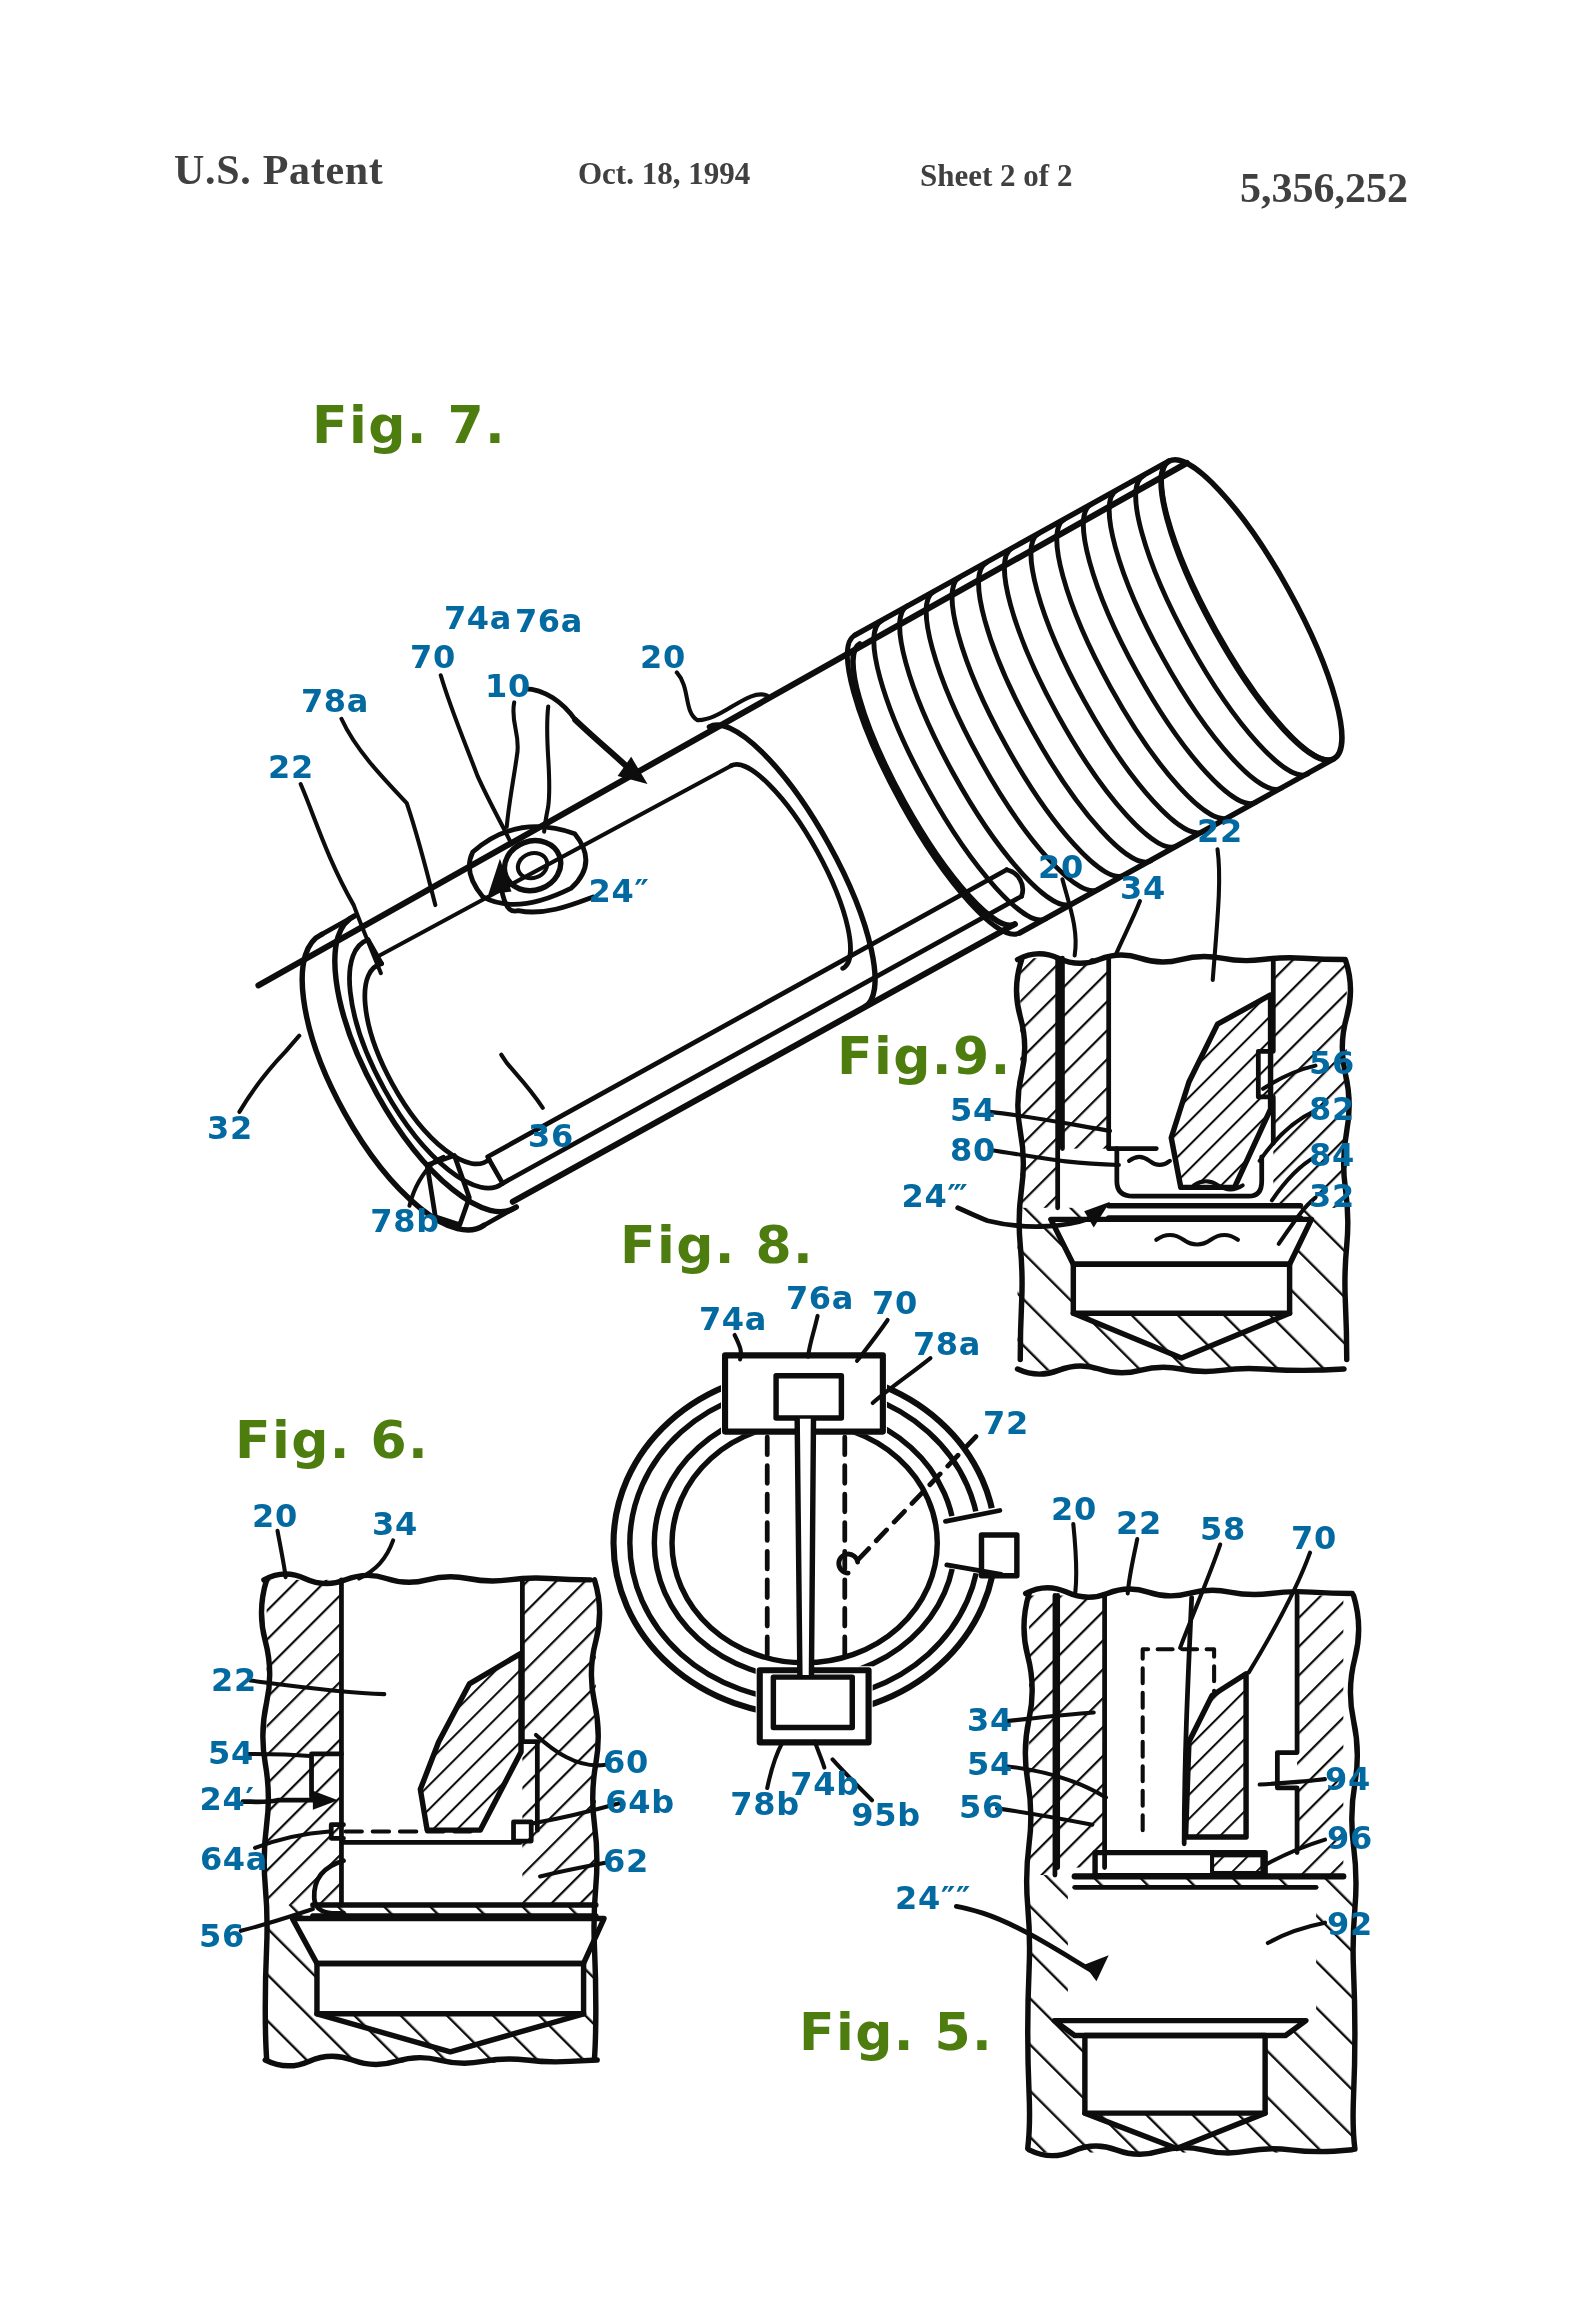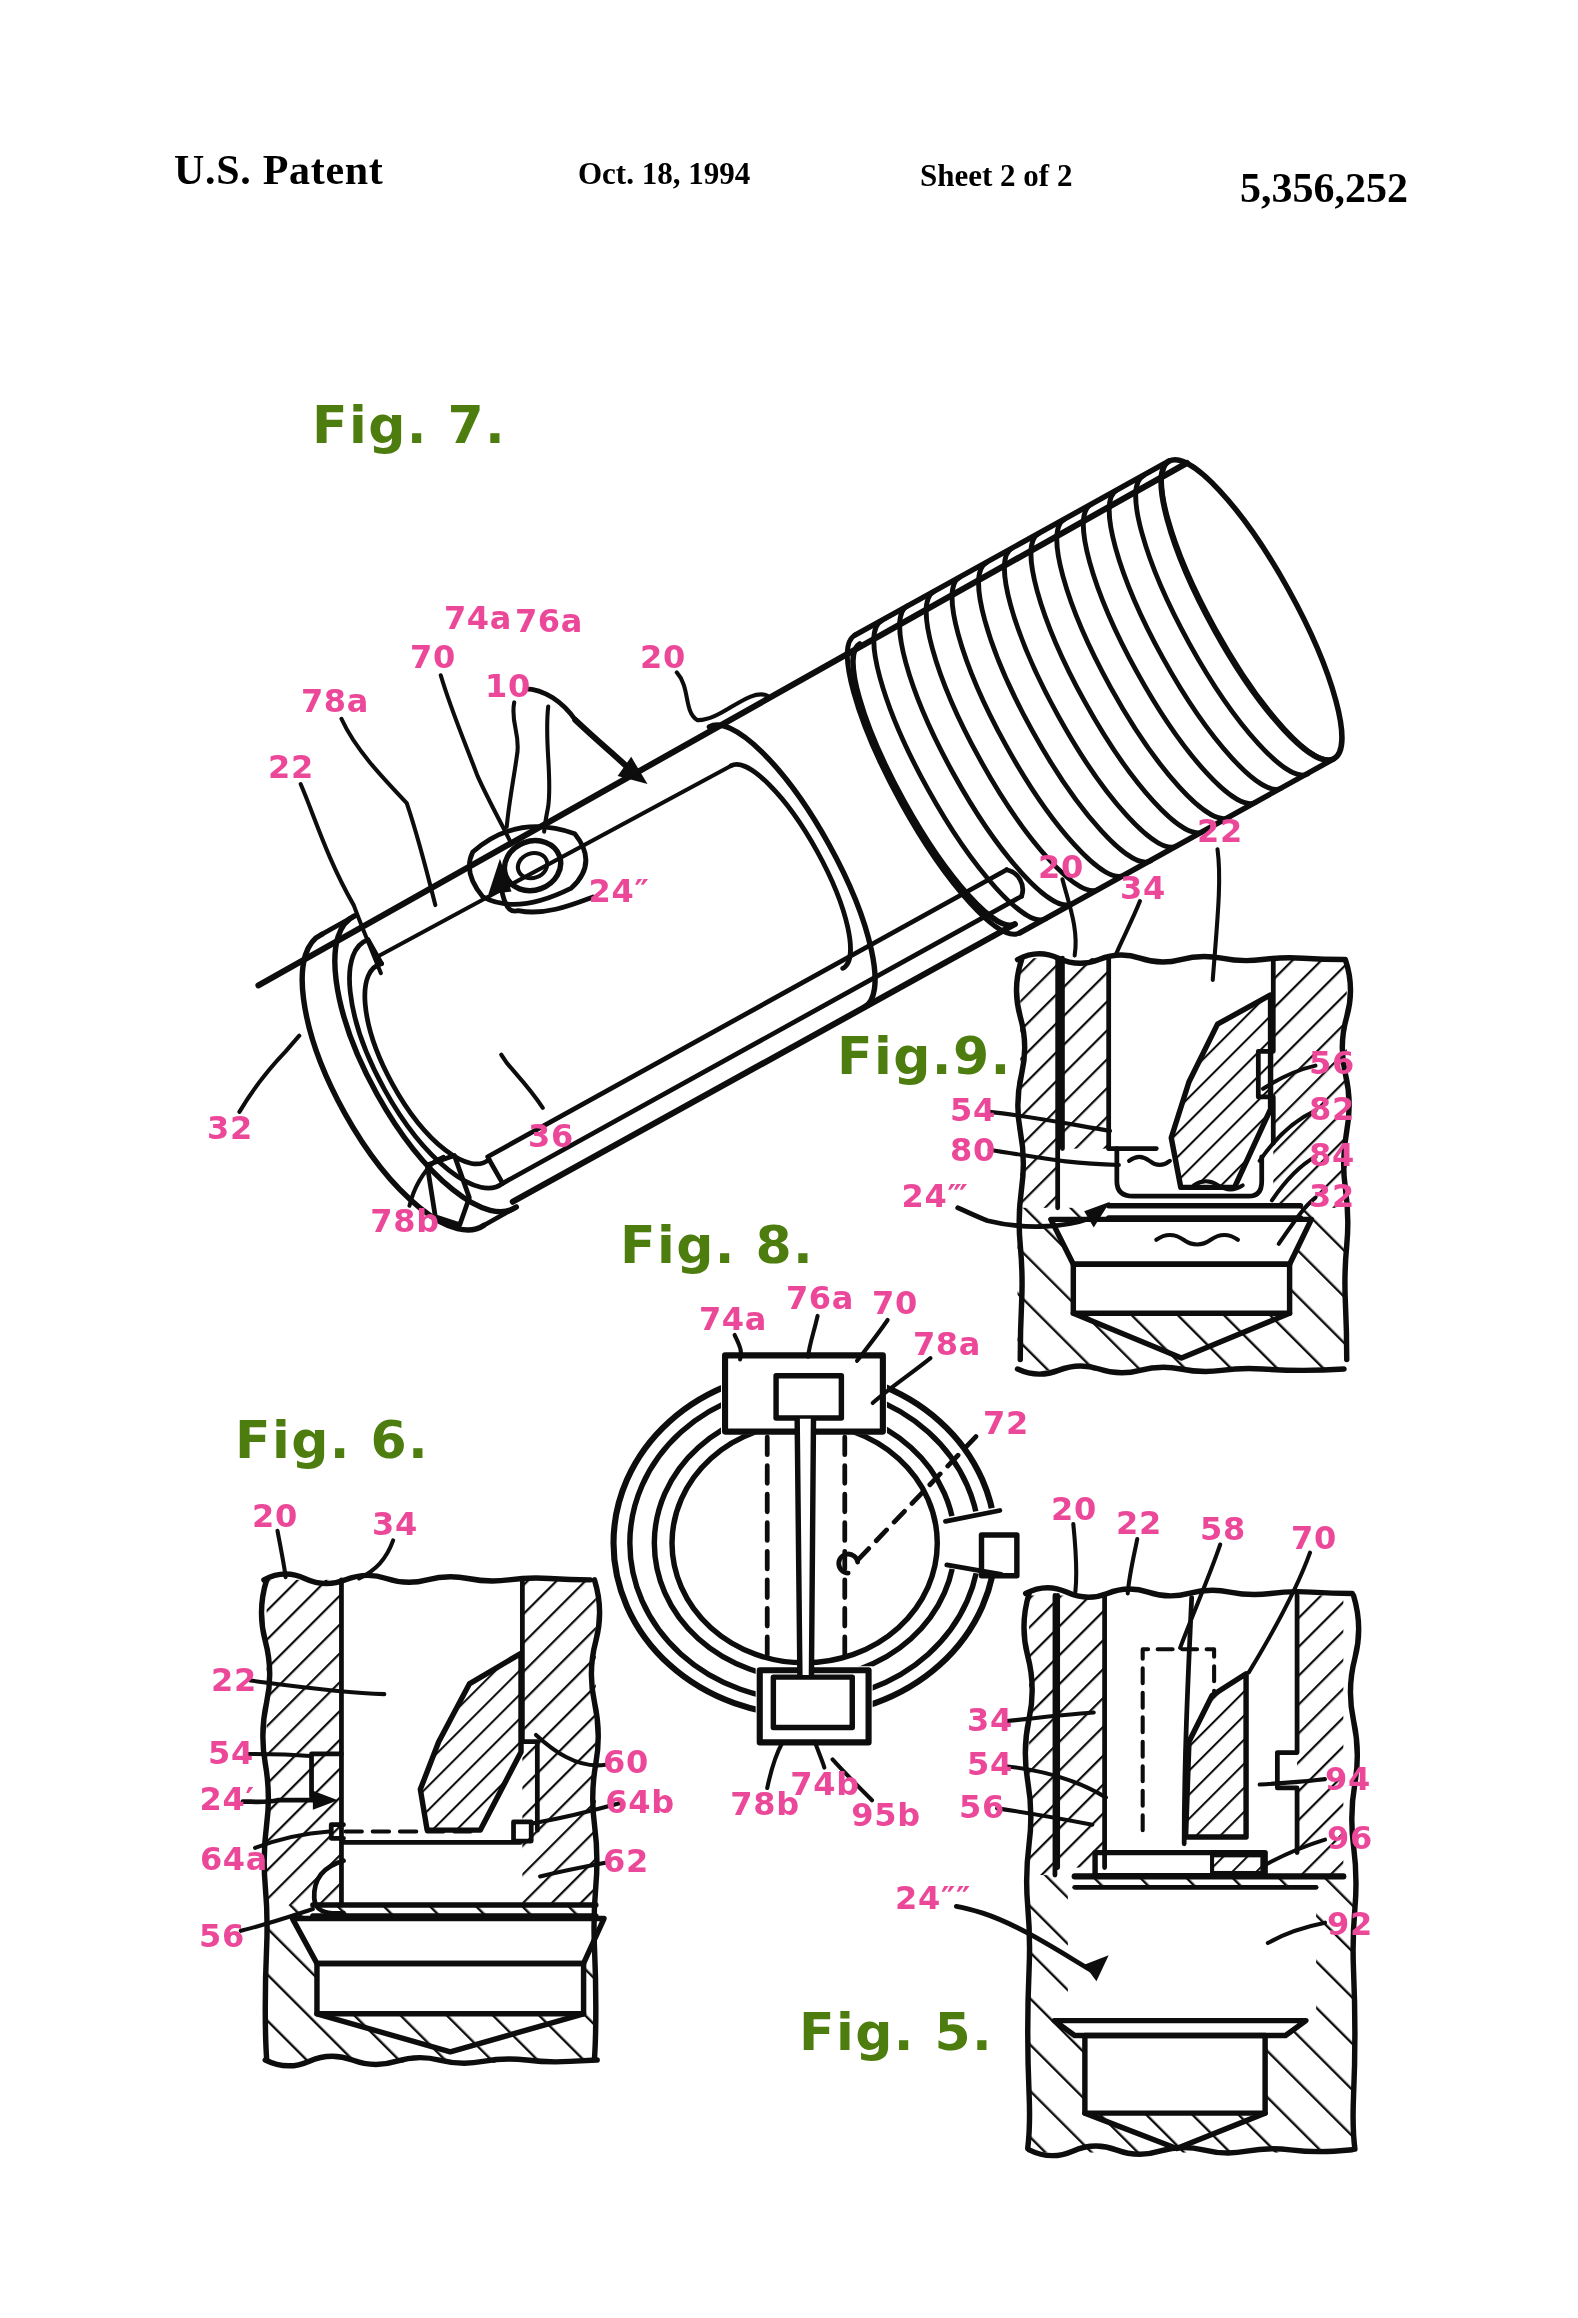--- a/index.html
+++ b/index.html
@@ -1,26 +1,26 @@
 <!DOCTYPE html>
 <html style="font-size:11px"><head>
 <meta charset="utf-8">
 <style>
   html,body{margin:0;padding:0;background:#777;}
   .page{position:relative;width:1578px;height:2319px;background:#ffffff;overflow:hidden;
         font-family:"DejaVu Sans",sans-serif;color:#111;}
   .art{position:absolute;left:0;top:0;width:1578px;height:2319px;}
-  .hdr{position:absolute;white-space:nowrap;color:#000000;}
+  .hdr{position:absolute;white-space:nowrap;color:#404040;}
   .hdr-title{font:700 42px "Liberation Serif",serif;letter-spacing:0.7px;}
   .hdr-mid{font:700 31px "Liberation Serif",serif;text-align:center;}
   .hdr-num{font:700 42px "Liberation Serif",serif;margin-top:20px;}
   .cap{position:absolute;font:700 52px "DejaVu Sans",sans-serif;letter-spacing:1.4px;
        white-space:nowrap;color:#4d7c0f;}
   .ref{position:absolute;transform:translate(-50%,-50%);font:700 32px "DejaVu Sans",sans-serif;
-       white-space:nowrap;color:#ec4899;letter-spacing:0.7px;}
+       white-space:nowrap;color:#0369a1;letter-spacing:0.7px;}
   svg .ln{fill:none;stroke:#0d0d0d;stroke-linecap:round;stroke-linejoin:round;}
   svg .w{fill:#ffffff;stroke:none;}
 </style>
 </head>
 <body>
 
 <div class="page">
 
   <div class="hdr hdr-title" style="left:174px;top:146px">U.S. Patent</div>
   <div class="hdr hdr-mid" style="left:578px;top:156px">Oct. 18, 1994</div>

